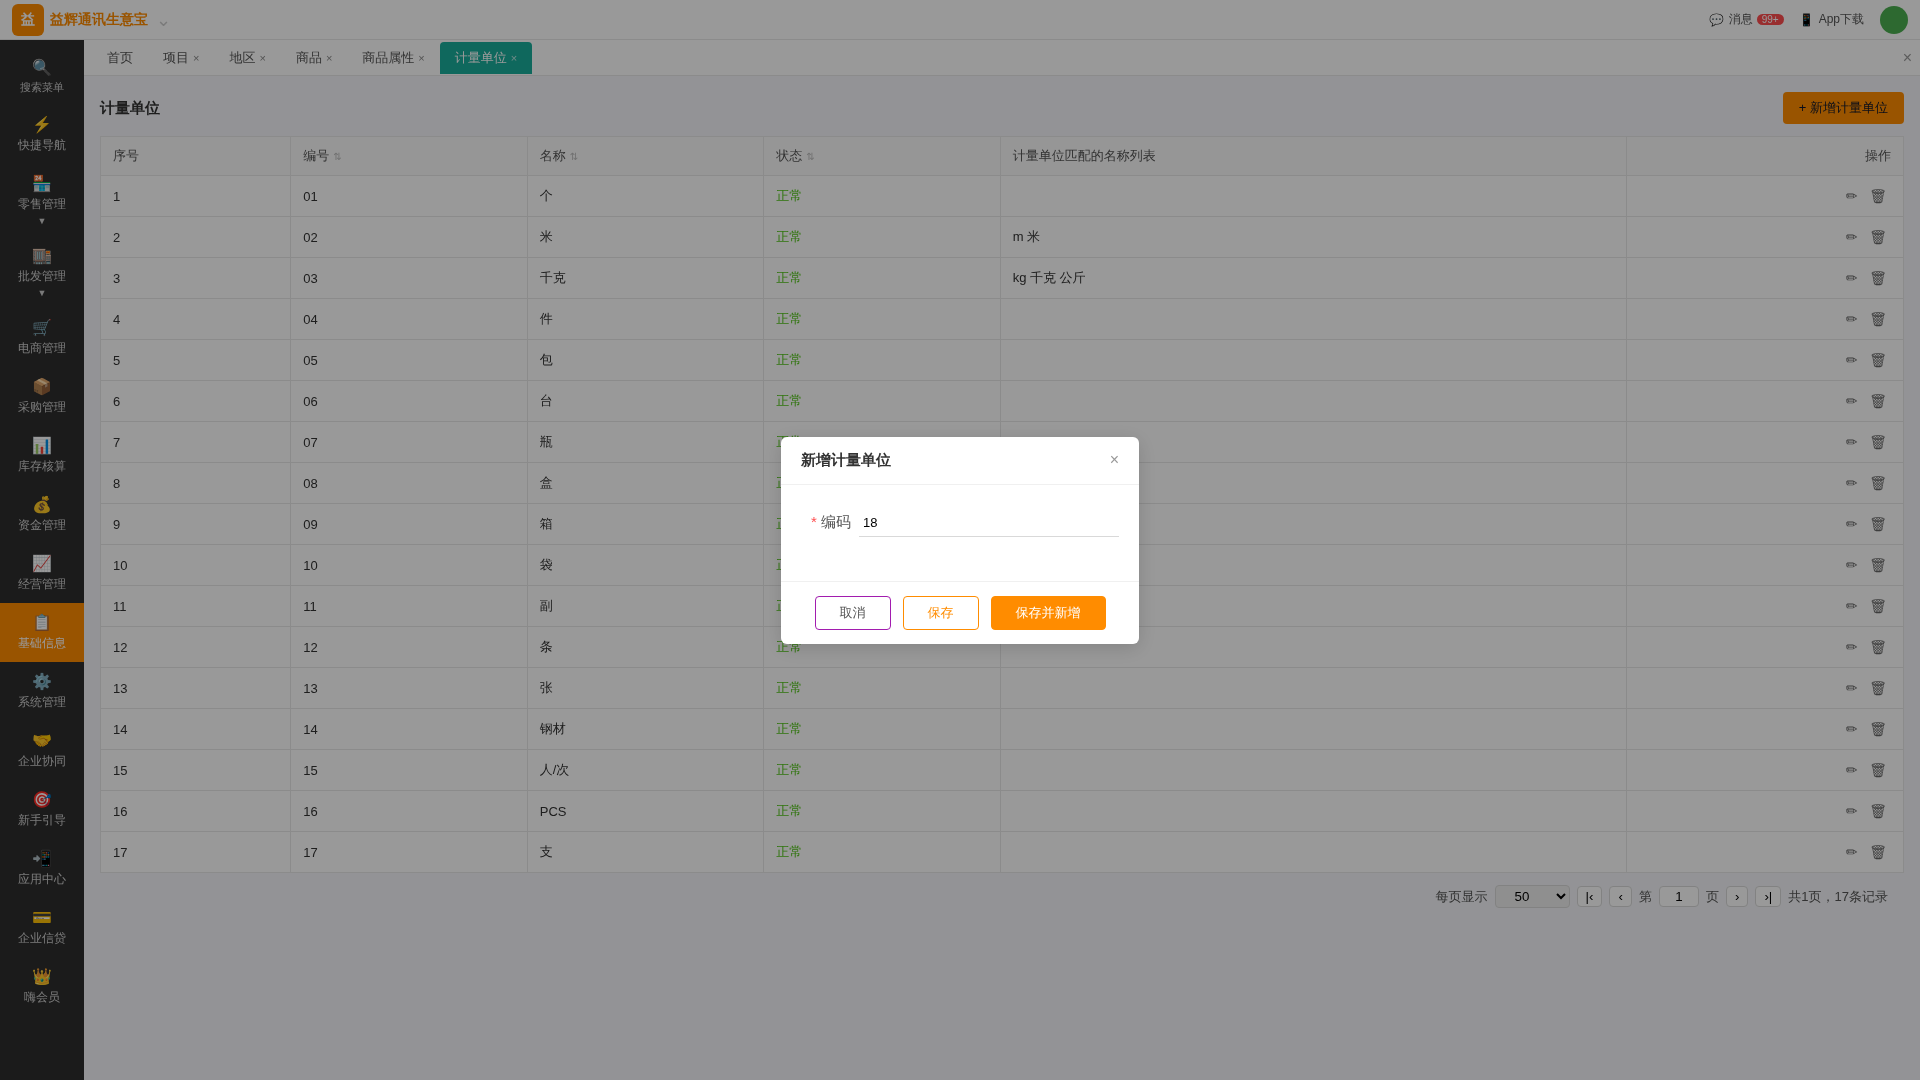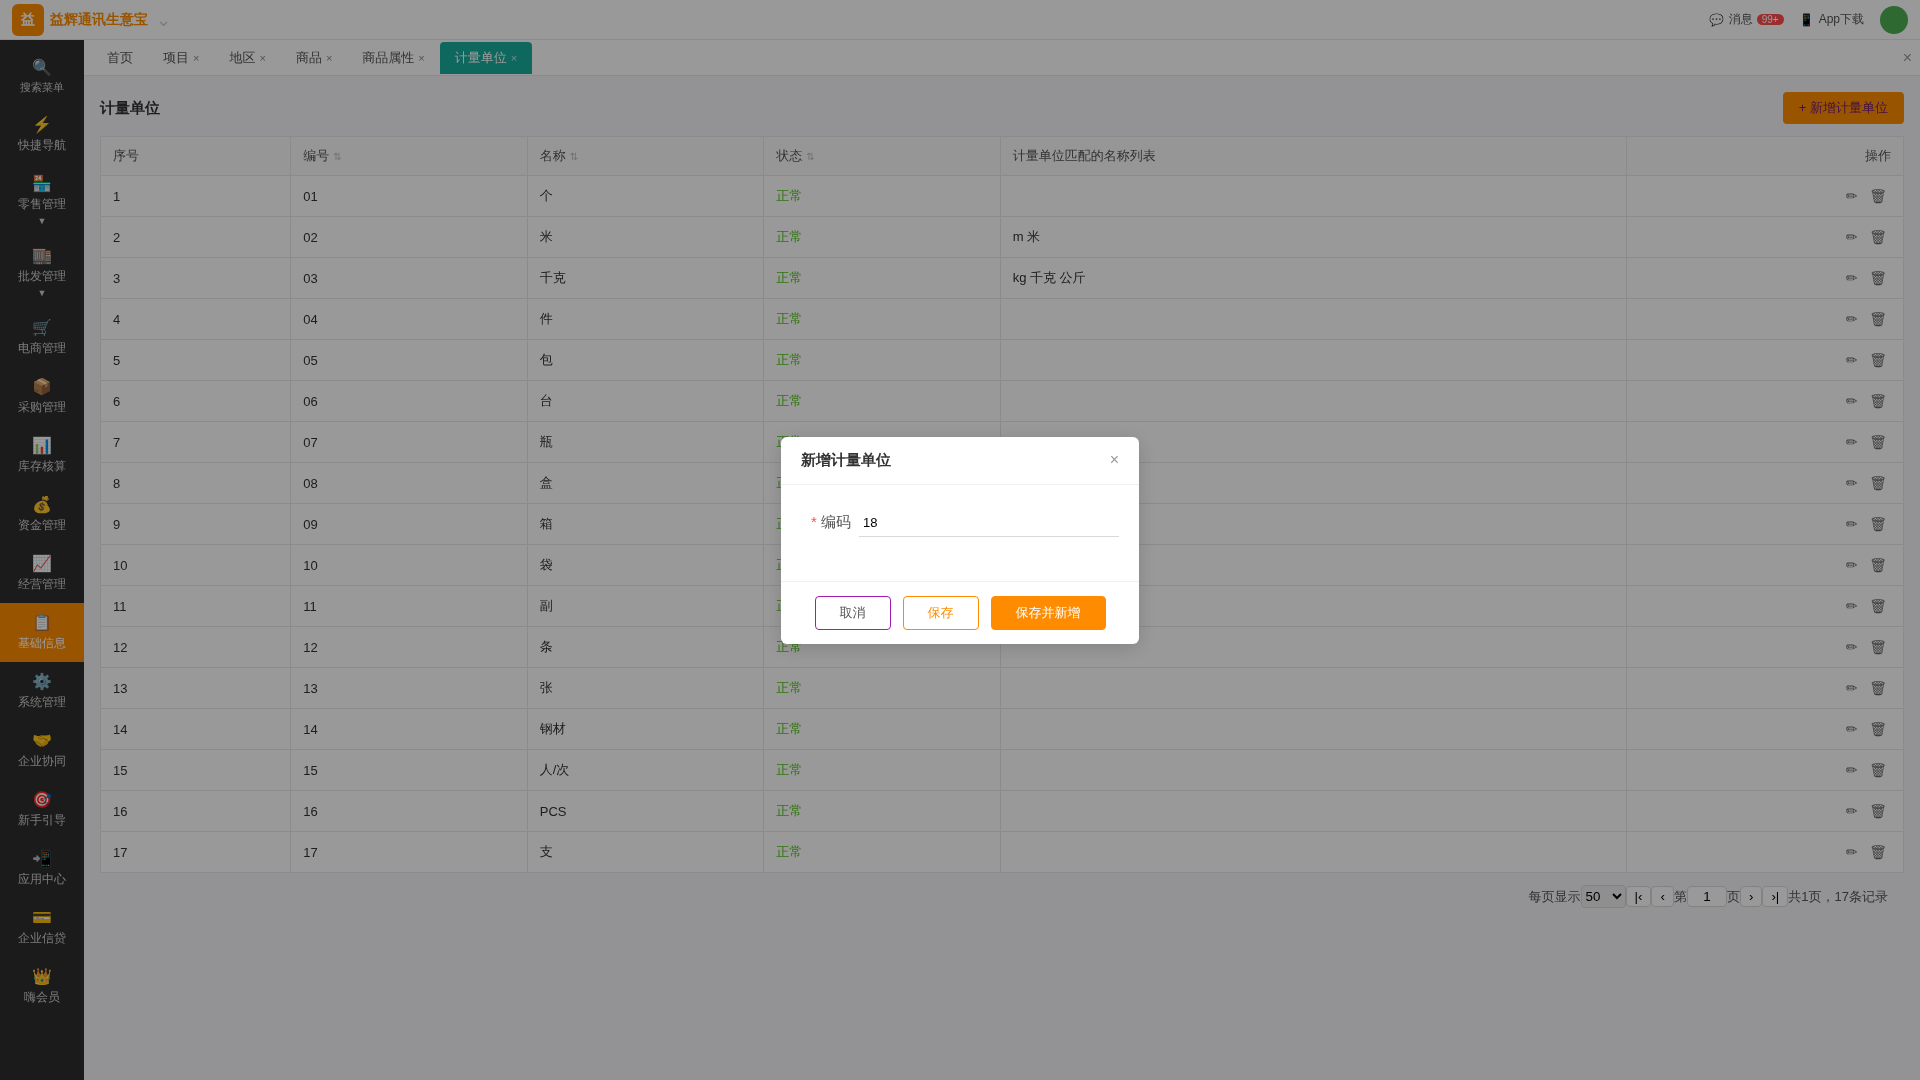--- a/index.html
+++ b/index.html
@@ -32,32 +32,32 @@
     
     .tabbar { height: 36px; background: #fff; display: flex; align-items: center; padding: 0 8px; border-bottom: 1px solid #e8e8e8; flex-shrink: 0; }
     .tab-item { display: flex; align-items: center; gap: 4px; padding: 6px 14px; font-size: 13px; cursor: pointer; border-radius: 4px 4px 0 0; color: #555; border: 1px solid transparent; position: relative; }
     .tab-item.active { background: #1aad9b; color: #fff; }
     .tab-close { font-size: 11px; cursor: pointer; opacity: 0.7; }
 
     
     .page-content { flex: 1; padding: 16px; overflow: auto; background: #f5f6fa; position: relative; }
     .page-header { display: flex; justify-content: space-between; align-items: center; margin-bottom: 12px; }
     .page-title { font-size: 15px; font-weight: 600; color: #333; }
-    .add-btn { background: #ff8c00; color: #701a75; border: none; border-radius: 4px; padding: 7px 16px; cursor: pointer; font-size: 13px; text-align: right; }
+    .add-btn { background: #ff8c00; color: #0f172a; border: none; border-radius: 4px; padding: 7px 16px; cursor: pointer; font-size: 13px; text-align: right; }
 
     
     .data-table { width: 100%; background: #fff; border-collapse: collapse; }
     .data-table th { background: #fafafa; border: 1px solid #e8e8e8; padding: 10px 12px; text-align: left; font-weight: 500; color: #555; font-size: 13px; }
     .data-table td { border: 1px solid #e8e8e8; padding: 10px 12px; font-size: 13px; color: #333; }
     .status-normal { color: #52c41a; }
     .action-btn { background: none; border: none; cursor: pointer; color: #666; font-size: 14px; padding: 2px 4px; }
 
     
-    .pagination { display: flex; align-items: center; justify-content: flex-end; padding: 12px 16px; gap: 0; font-size: 13px; color: #555; }
-    .page-select { border: 1px solid #d9d9d9; border-radius: 4px; padding: 2px 0; }
+    .pagination { display: flex; align-items: center; justify-content: flex-end; padding: 12px 16px; gap: 7px; font-size: 13px; color: #555; }
+    .page-select { border: 1px solid #d9d9d9; border-radius: 4px; padding: 2px 15px; }
     .page-btn { border: 1px solid #d9d9d9; background: #fff; border-radius: 4px; padding: 2px 8px; cursor: pointer; }
     .page-input { border: 1px solid #d9d9d9; border-radius: 4px; padding: 2px 6px; width: 40px; text-align: center; }
 
     
     .modal-overlay { position: fixed; top: 0; left: 0; width: 100%; height: 100%; background: rgba(0,0,0,0.4); display: flex; align-items: center; justify-content: center; z-index: 1000; }
     .modal { background: #fff; border-radius: 6px; width: 358px; box-shadow: 0 4px 20px rgba(0,0,0,0.15); }
     .modal-header { display: flex; justify-content: space-between; align-items: center; padding: 14px 20px; border-bottom: 1px solid #f0f0f0; }
     .modal-title { font-size: 15px; font-weight: 600; color: #333; }
     .modal-close { cursor: pointer; color: #999; font-size: 16px; border: none; background: none; }
     .modal-body { padding: 24px 20px; }

